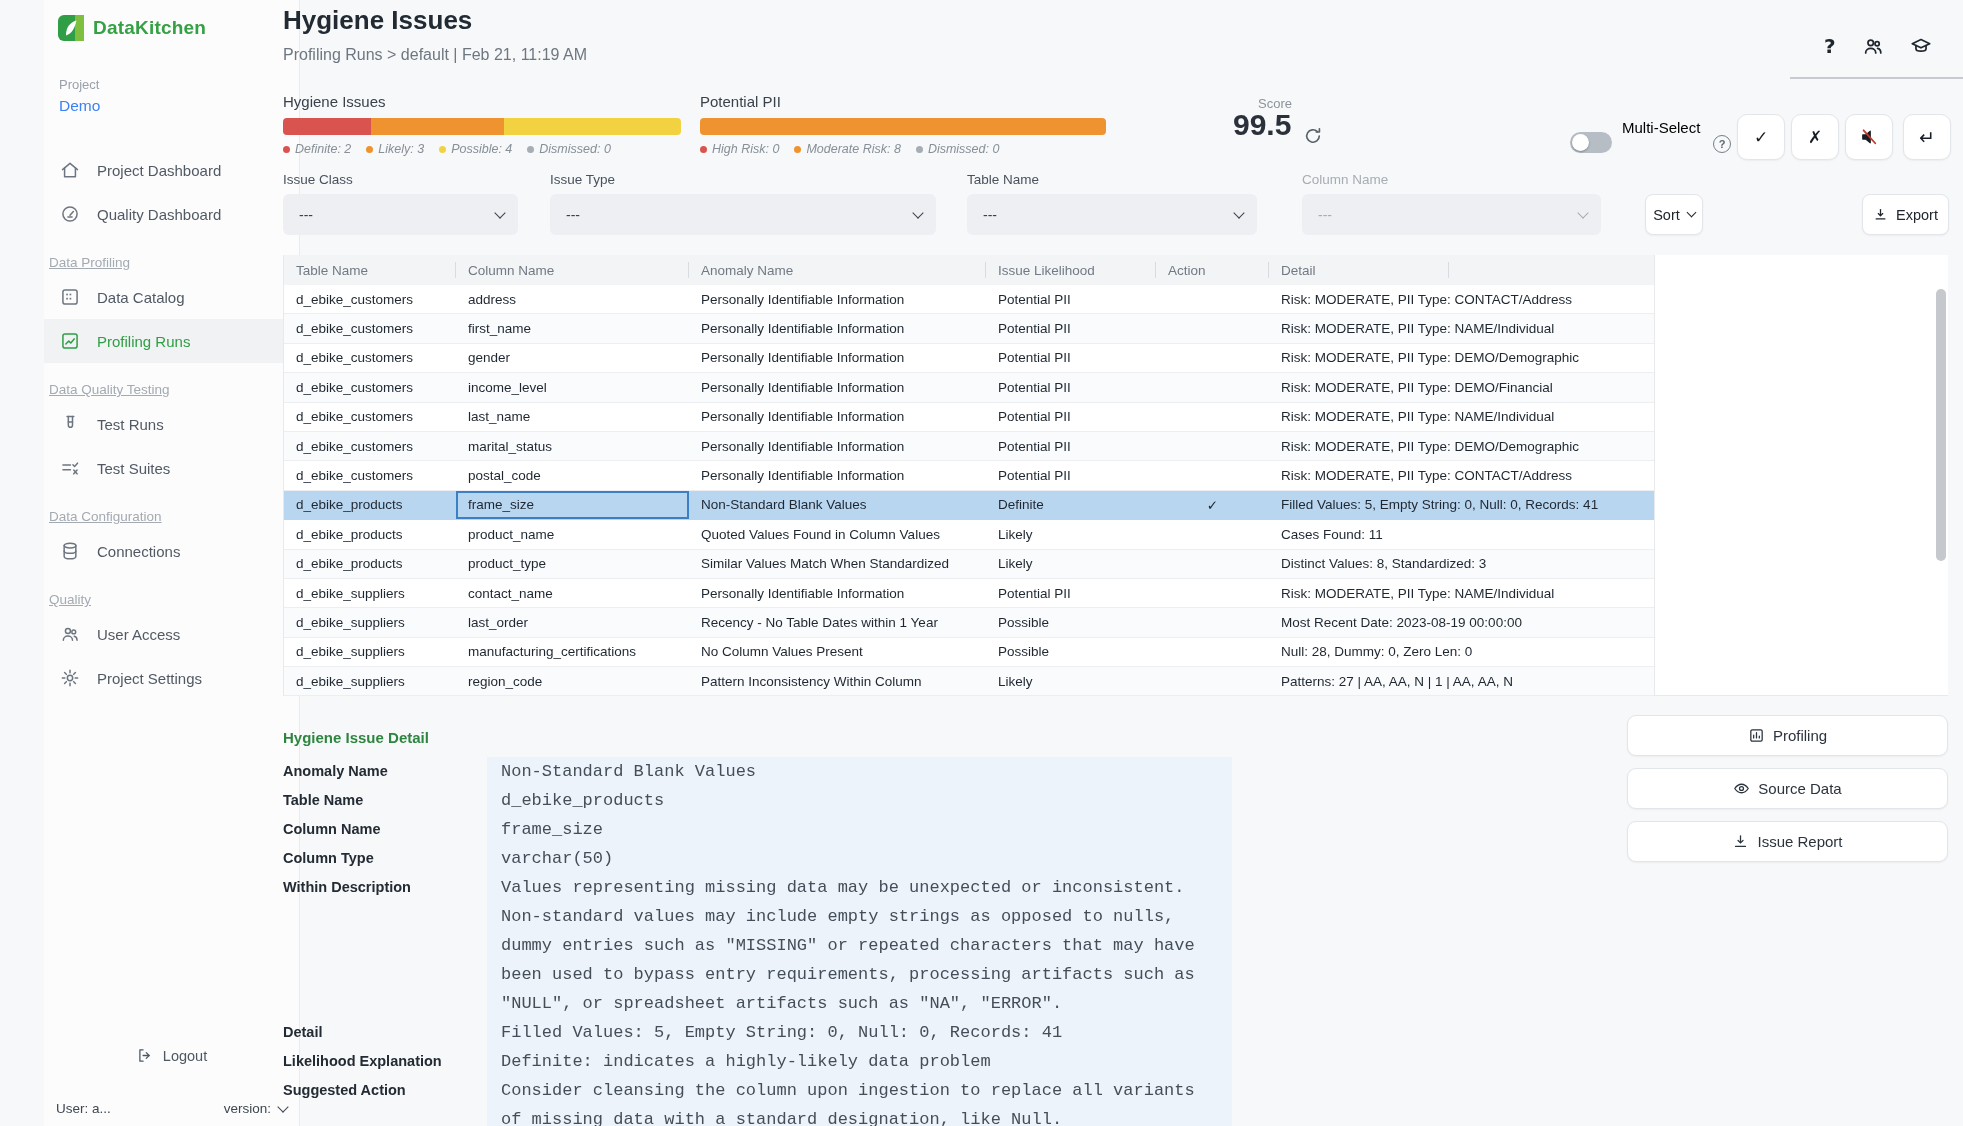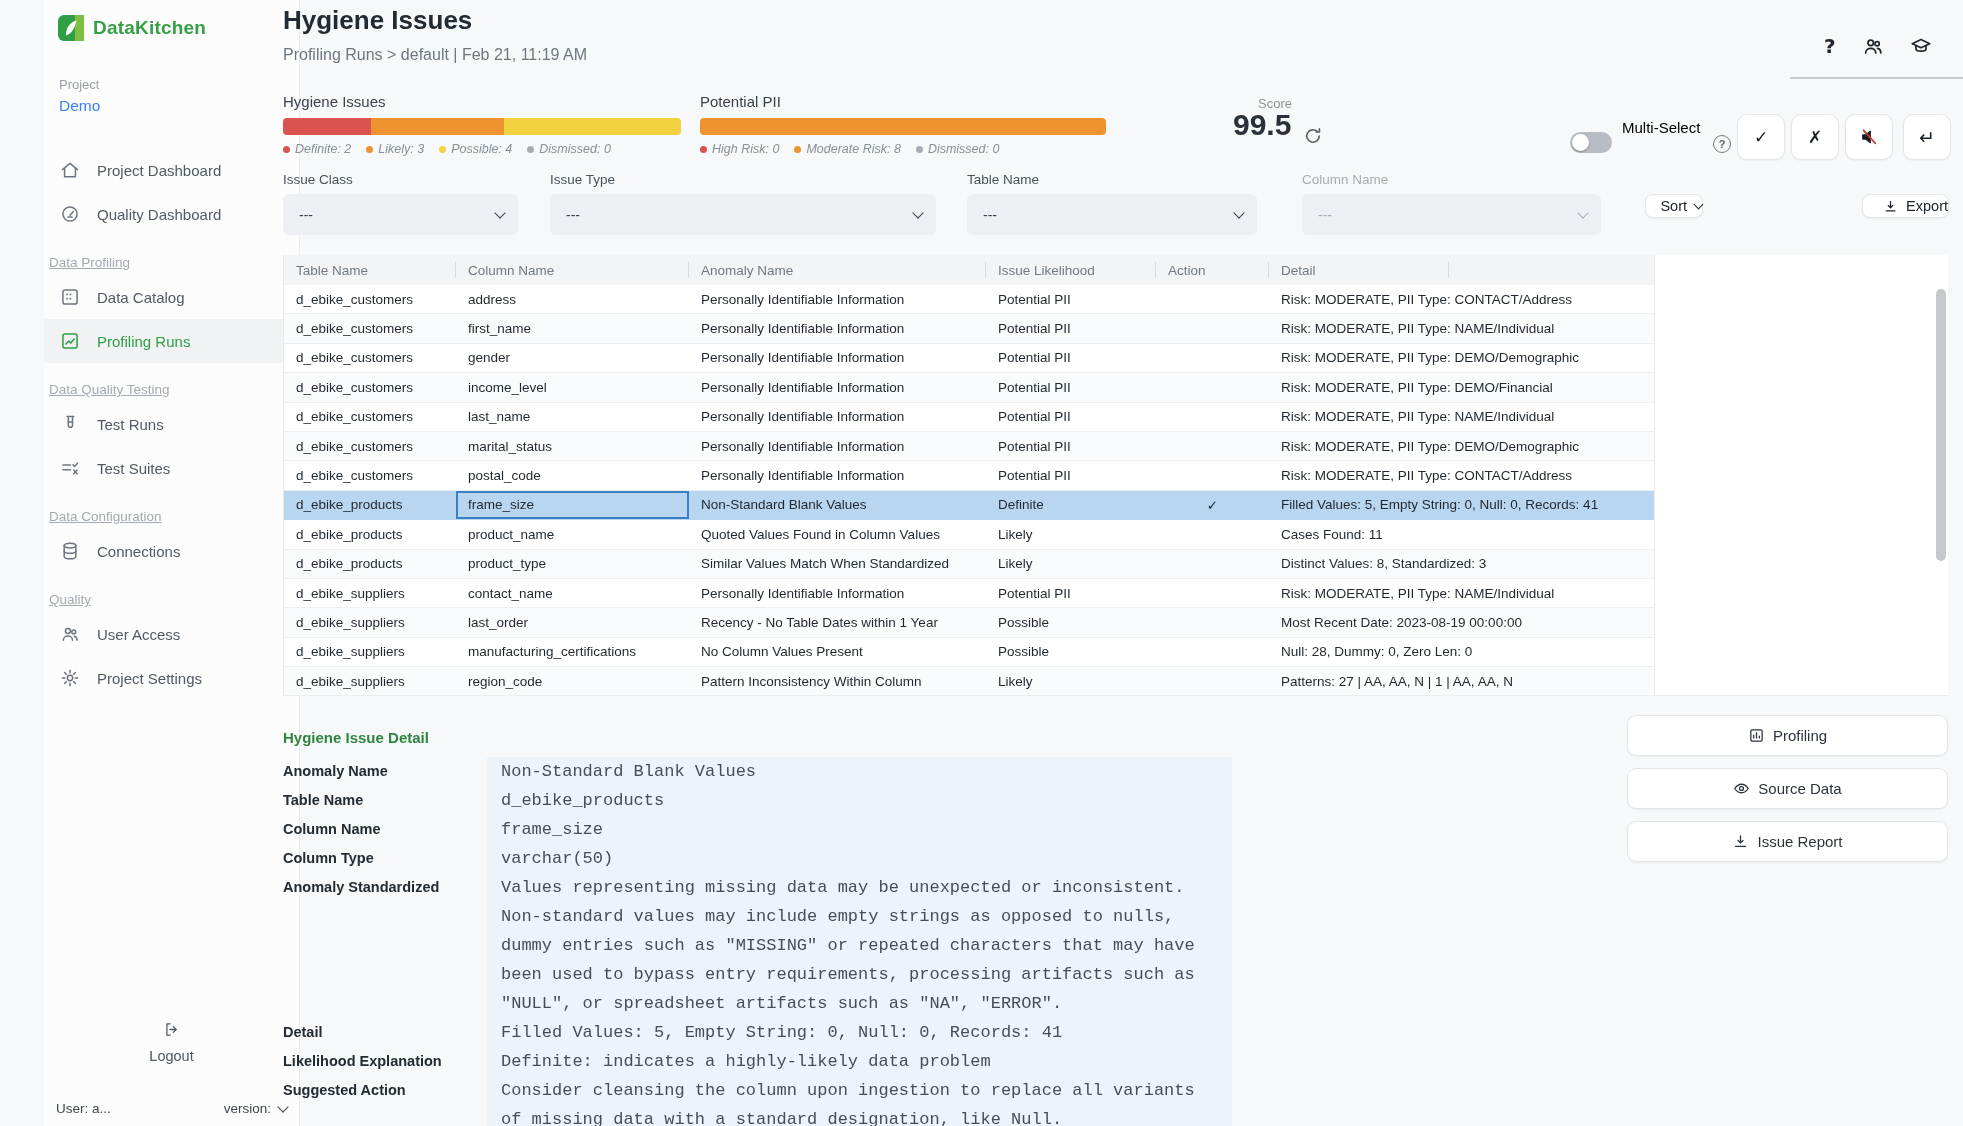--- a/index.html
+++ b/index.html
@@ -12,21 +12,21 @@
   .logo-text{font-size:19px;font-weight:700;color:#35a044;letter-spacing:.2px;}
   .proj-label{padding:36px 0 0 15px;font-size:13px;color:#9aa1a9;}
   .proj-name{padding:5px 0 0 15px;font-size:15.5px;color:#3b82f6;}
   .nav{position:absolute;top:148px;left:0;right:0;}
   .nav-item{height:44px;display:flex;align-items:center;gap:17px;padding-left:16px;font-size:15px;color:#515a64;cursor:pointer;}
   .nav-item .nicon{width:20px;height:20px;color:#6d7680;flex-shrink:0;}
   .nav-item .nicon svg{width:20px;height:20px;stroke:currentColor;fill:none;stroke-width:1.8;stroke-linecap:round;stroke-linejoin:round;}
   .nav-item.active{background:#f0f2f4;color:#2f9e44;}
   .nav-item.active .nicon{color:#2f9e44;}
   .nav-section{margin-top:10px;padding:9px 0 5px 5px;font-size:13.5px;color:#a3aab1;text-decoration:underline;}
-  .logout{position:absolute;bottom:62px;left:0;right:0;display:flex;justify-content:center;align-items:center;gap:10px;font-size:14.5px;color:#4e5862;cursor:pointer;flex-direction:column;}
+  .logout{position:absolute;bottom:62px;left:0;right:0;display:flex;justify-content:center;align-items:center;gap:10px;font-size:14.5px;color:#4e5862;cursor:pointer;}
   .logout svg{width:17px;height:17px;stroke:#4e5862;fill:none;stroke-width:1.8;stroke-linecap:round;stroke-linejoin:round;}
   .side-foot{position:absolute;bottom:10px;left:12px;right:12px;display:flex;justify-content:space-between;align-items:center;font-size:13.5px;color:#3e4750;}
   .vers{display:flex;align-items:center;gap:8px;cursor:pointer;}
   .chev{width:7px;height:7px;border-right:1.8px solid currentColor;border-bottom:1.8px solid currentColor;transform:rotate(45deg);margin-top:-4px;}
 
   
   .main{position:absolute;left:256px;top:0;width:1707px;height:1126px;}
   .pg-title{position:absolute;left:27px;top:5px;font-size:26px;font-weight:700;color:#222a33;}
   .breadcrumb{position:absolute;left:27px;top:46px;font-size:16px;color:#6e7781;}
   .top-icons{position:absolute;left:1568px;top:34px;display:flex;gap:26px;align-items:center;color:#20262d;}
@@ -52,21 +52,21 @@
   .ms-q{position:absolute;left:1457px;top:135px;width:16px;height:16px;border:1.6px solid #757e87;border-radius:50%;display:flex;align-items:center;justify-content:center;font-size:11px;font-weight:700;color:#5d666f;cursor:pointer;}
   .act-btns{position:absolute;left:1481px;top:114px;display:flex;gap:6px;}
   .abtn{width:46px;height:44px;background:#fff;border:1px solid #e2e5e9;border-radius:10px;display:flex;align-items:center;justify-content:center;font-family:"DejaVu Sans",sans-serif;font-size:17px;font-weight:700;color:#171d24;box-shadow:0 1px 2px rgba(16,24,40,.05);cursor:pointer;}
   .abtn:last-child{margin-left:4px;}
 
   
   .flt-label{position:absolute;top:172px;font-size:13.5px;color:#49525c;}
   .flt-label.disabled{color:#a7adb4;}
   .dd{position:absolute;top:194px;height:41px;background:#edeff2;border-radius:6px;display:flex;align-items:center;justify-content:space-between;padding:0 14px 0 16px;font-size:14px;color:#3a434d;box-sizing:border-box;cursor:pointer;}
   .dd.disabled{color:#a7adb4;}
-  .wbtn{position:absolute;top:194px;height:24px;background:#fff;border:1px solid #e2e5e9;border-radius:8px;display:flex;align-items:center;justify-content:flex-end;gap:8px;font-size:14.5px;color:#20262d;box-sizing:border-box;box-shadow:0 1px 2px rgba(16,24,40,.05);cursor:pointer;}
+  .wbtn{position:absolute;top:194px;height:41px;background:#fff;border:1px solid #e2e5e9;border-radius:8px;display:flex;align-items:center;justify-content:center;gap:8px;font-size:14.5px;color:#20262d;box-sizing:border-box;box-shadow:0 1px 2px rgba(16,24,40,.05);cursor:pointer;}
   .wbtn svg{width:15px;height:15px;stroke:#20262d;fill:none;stroke-width:2;stroke-linecap:round;stroke-linejoin:round;}
 
   
   .tblwrap{position:absolute;left:27px;top:255px;width:1665px;height:441px;background:#fff;border-bottom:1px solid #e7e9ec;box-sizing:border-box;}
   .tbl{position:absolute;left:0;top:0;width:1372px;height:441px;border-left:1px solid #e7e9ec;border-right:1px solid #e7e9ec;box-sizing:border-box;overflow:hidden;}
   .thead{display:flex;height:30px;background:#f3f4f6;color:#717a84;font-size:13.5px;}
   .th{display:flex;align-items:center;padding-left:12px;box-sizing:border-box;position:relative;}
   .th:not(.w-fill):after{content:"";position:absolute;right:0;top:7px;bottom:7px;width:1px;background:#d8dbdf;}
   .w-t{width:172px;}.w-c{width:233px;}.w-a{width:297px;}.w-l{width:170px;}.w-act{width:113px;}.w-d{width:180px;}.w-fill{flex:1;}
   .trow{display:flex;height:29.4px;border-bottom:1px solid #eceef1;box-sizing:border-box;font-size:13.5px;color:#1f2730;cursor:pointer;}
@@ -503,21 +503,21 @@
       </div>
       <div class="field">
         <div class="f-label">Column Name</div>
         <div class="f-value">frame_size</div>
       </div>
       <div class="field">
         <div class="f-label">Column Type</div>
         <div class="f-value">varchar(50)</div>
       </div>
       <div class="field">
-        <div class="f-label">Anomaly Standardized</div>
+        <div class="f-label">Within Description</div>
         <div class="f-value">Values representing missing data may be unexpected or inconsistent. Non-standard values may include empty strings as opposed to nulls, dummy entries such as "MISSING" or repeated characters that may have been used to bypass entry requirements, processing artifacts such as "NULL", or spreadsheet artifacts such as "NA", "ERROR".</div>
       </div>
       <div class="field">
         <div class="f-label">Detail</div>
         <div class="f-value">Filled Values: 5, Empty String: 0, Null: 0, Records: 41</div>
       </div>
       <div class="field">
         <div class="f-label">Likelihood Explanation</div>
         <div class="f-value">Definite: indicates a highly-likely data problem</div>
       </div>

